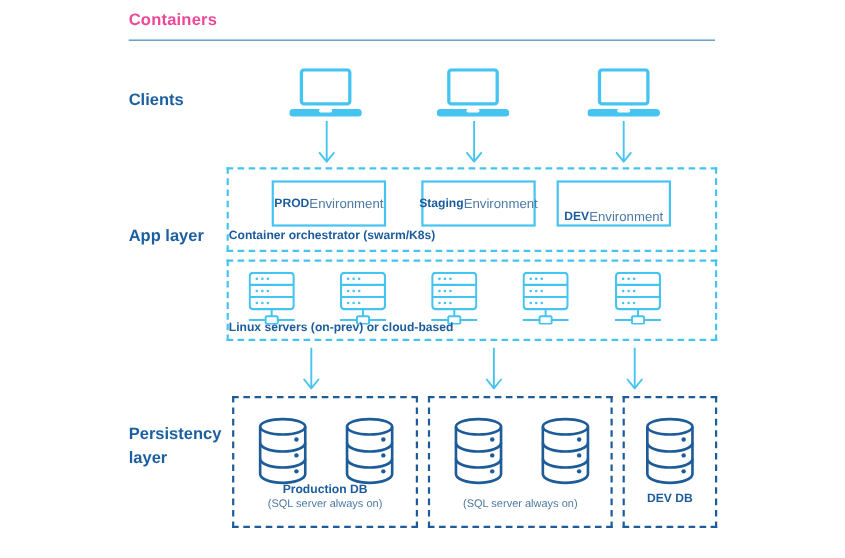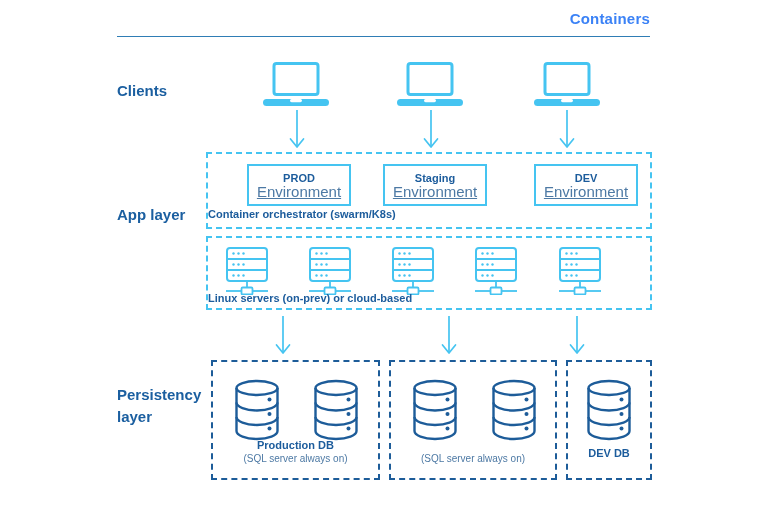--- a/index.html
+++ b/index.html
@@ -1,44 +1,44 @@
 <!DOCTYPE html>
 <html><head>
 <meta charset="utf-8">
 <style>
   html,body{margin:0;padding:0;background:#ffffff;}
   .canvas{
     position:relative;width:768px;height:507px;background:#ffffff;overflow:hidden;
     font-family:"Liberation Sans", sans-serif;
   }
   .title{
-    position:absolute;left:117px;top:10px;width:533px;text-align:right;
-    font-size:15px;font-weight:bold;color:#3b82f6;letter-spacing:.2px;
+    position:absolute;left:117px;top:10px;width:533px;text-align:left;
+    font-size:15px;font-weight:bold;color:#ec4899;letter-spacing:.2px;
   }
   .title-rule{
     position:absolute;left:117px;top:36px;width:533px;height:0;
     border-top:1.6px solid #2f7db5;
   }
   .row-label{
     position:absolute;left:117px;font-size:15px;font-weight:bold;color:#1b5fa0;
     line-height:22px;
   }
   .icon{position:absolute;}
   .dashed-lb{
     position:absolute;border:2px dashed #45c4f1;background:transparent;
   }
   .dashed-navy{
     position:absolute;border:2px dashed #1d5c99;background:transparent;
   }
   .env-box{
     position:absolute;width:100px;height:38px;border:2px solid #45c4f1;background:#ffffff;
-    display:flex;flex-direction:column;align-items:center;justify-content:center;
+    display:flex;align-items:center;justify-content:center;
   }
   .env-name{font-size:11px;font-weight:bold;color:#1c5c9c;line-height:13px;}
-  .env-sub{font-size:15px;color:#4d79a4;line-height:13px;text-decoration:underline;}
+  .env-sub{font-size:12px;color:#4d79a4;line-height:13px;}
   .box-caption{
     position:absolute;left:0;right:0;
     font-size:11px;font-weight:bold;color:#1c5c9c;
   }
   .db-caption{
     position:absolute;left:0;right:0;bottom:12px;text-align:center;line-height:14px;
   }
   .db-name{font-size:11px;font-weight:bold;color:#1c5c9c;}
   .db-sub{font-size:10px;color:#4d79a4;}
 </style>
@@ -117,21 +117,21 @@
 
   <div class="dashed-lb" style="left:206px;top:152px;width:442px;height:73px;">
     <div class="env-box" style="left:39px;top:10px;">
       <div class="env-name">PROD</div>
       <div class="env-sub">Environment</div>
     </div>
     <div class="env-box" style="left:175px;top:10px;">
       <div class="env-name">Staging</div>
       <div class="env-sub">Environment</div>
     </div>
-    <div class="env-box" style="left:326px;top:10px;">
+    <div class="env-box" style="left:298px;top:10px;align-items:flex-end;">
       <div class="env-name">DEV</div>
       <div class="env-sub">Environment</div>
     </div>
     <div class="box-caption" style="bottom:7px;">Container orchestrator (swarm/K8s)</div>
   </div>
 
   <div class="dashed-lb" style="left:206px;top:236px;width:442px;height:70px;">
     <svg class="icon" style="left:18px;top:9px;" width="42" height="48">
         <use href="#server"></use>
       </svg>

